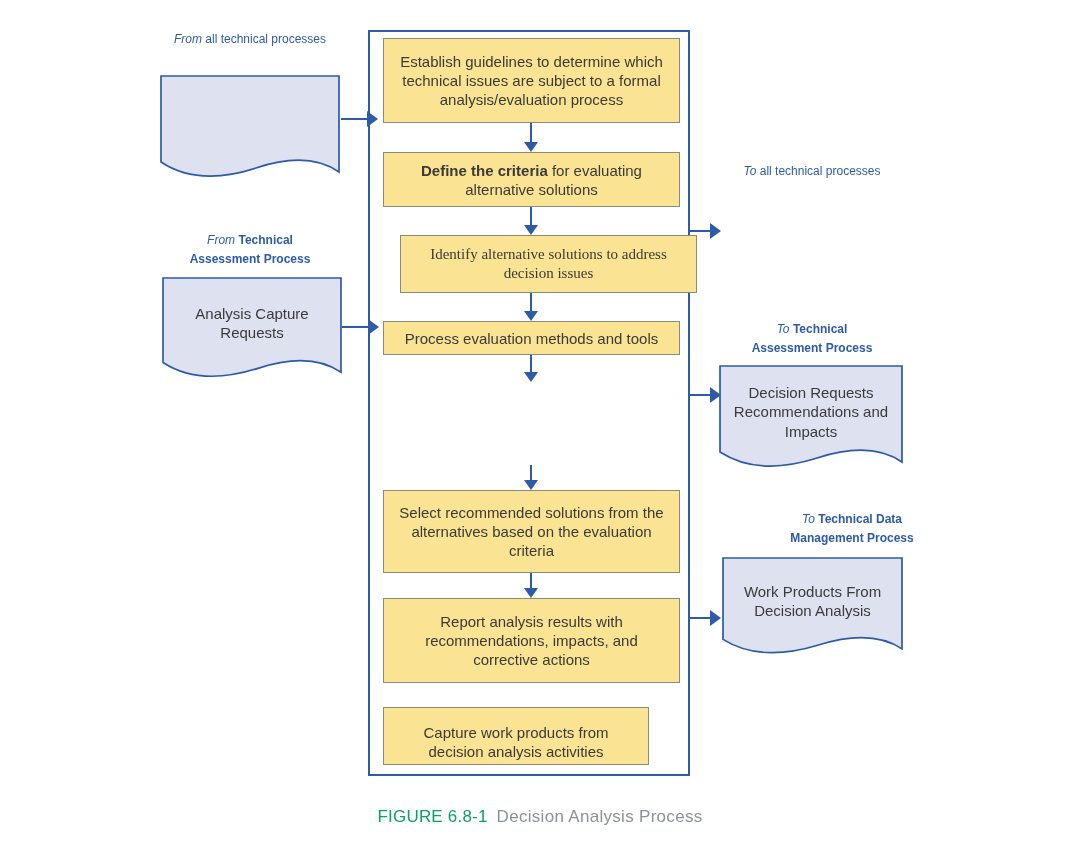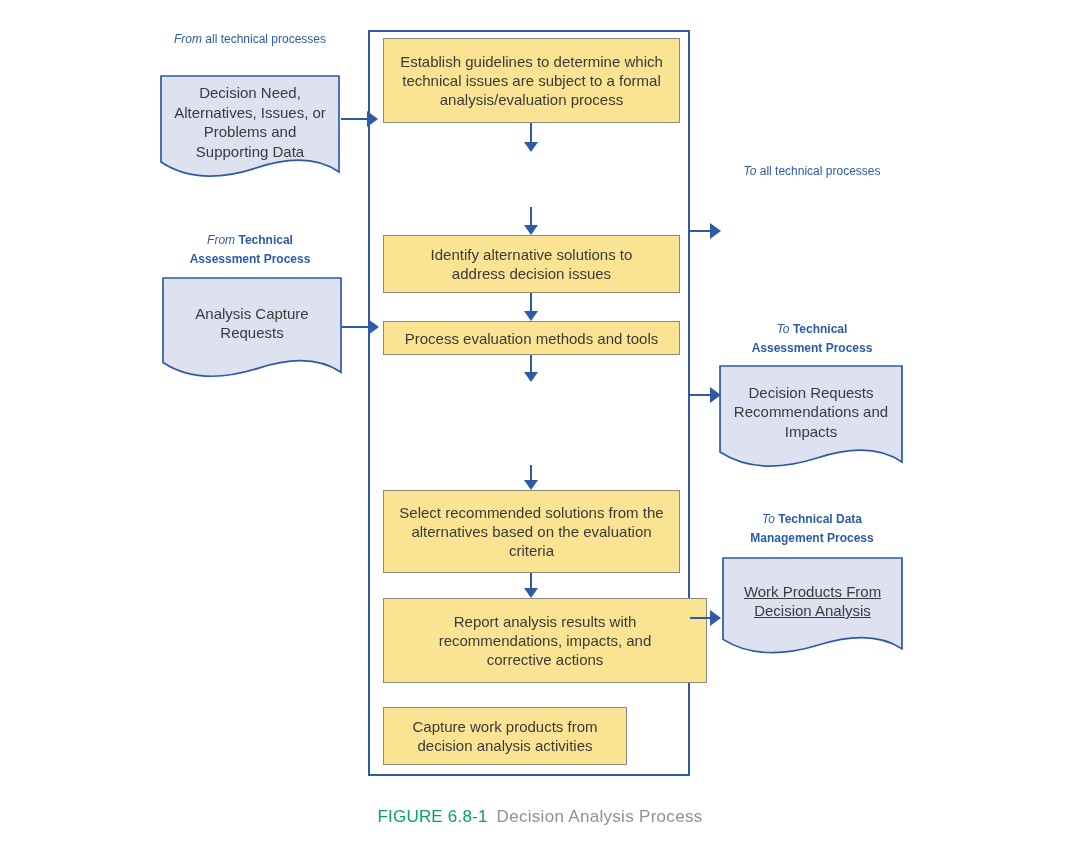--- a/index.html
+++ b/index.html
@@ -60,50 +60,50 @@
 
   <div class="frame" style="left:368px;top:30px;width:322px;height:746px;"></div>
 
   <div class="flow-label" style="left:160px;top:30px;width:180px;"><span class="i">From</span><span> all technical processes</span></div>
   <div class="flow-label" style="left:150px;top:231px;width:200px;"><span class="i">From </span><span class="b">Technical</span><br><span class="b">Assessment Process</span></div>
 
   <div class="doc" style="left:160px;top:75px;width:180px;height:112px;">
     <svg viewBox="0 0 180 112" preserveAspectRatio="none">
       <path d="M1,1 H179 V97 C156,81 126,83 96,93 C62,104 28,105 1,87 Z"></path>
     </svg>
-    <div class="doc-text">
-      <span class="txt" style="max-width:172px;">Decision Need, Alternatives, Issues, or Problems and Supporting Data</span>
-    </div>
   </div>
 
   <div class="doc" style="left:162px;top:277px;width:180px;height:110px;">
     <svg viewBox="0 0 180 112" preserveAspectRatio="none">
       <path d="M1,1 H179 V97 C156,81 126,83 96,93 C62,104 28,105 1,87 Z"></path>
     </svg>
     <div class="doc-text">
       <span class="txt" style="max-width:132px;">Analysis Capture Requests</span>
     </div>
   </div>
 
   <div class="pbox" style="left:383px;top:38px;width:297px;height:85px;">
     <span class="txt" style="max-width:284px;"><span>Establish guidelines to determine which technical issues are subject to a formal analysis/evaluation process</span></span>
   </div>
-  <div class="pbox" style="left:383px;top:235px;width:297px;height:58px;">
+  <div class="pbox" style="left:383px;top:152px;width:297px;height:55px;">
+    <span class="txt" style="max-width:252px;"><span class="b">Define the criteria</span><span> for evaluating alternative solutions</span></span>
+  </div>
+  <div class="pbox" style="left:400px;top:235px;width:297px;height:58px;font-family:Liberation Serif, serif;">
     <span class="txt" style="max-width:252px;"><span>Identify alternative solutions to address decision issues</span></span>
   </div>
   <div class="pbox" style="left:383px;top:321px;width:297px;height:34px;">
     <span class="txt"><span>Process evaluation methods and tools</span></span>
   </div>
   <div class="pbox" style="left:383px;top:490px;width:297px;height:83px;">
     <span class="txt" style="max-width:266px;"><span>Select recommended solutions from the alternatives based on the evaluation criteria</span></span>
   </div>
-  <div class="pbox" style="left:383px;top:598px;width:324px;height:85px;">
+  <div class="pbox" style="left:383px;top:598px;width:297px;height:85px;">
     <span class="txt" style="max-width:248px;"><span>Report analysis results with recommendations, impacts, and corrective actions</span></span>
   </div>
-  <div class="pbox" style="left:383px;top:707px;width:244px;height:58px;">
+  <div class="pbox" style="left:383px;top:707px;width:266px;height:58px;align-items:flex-end;">
     <span class="txt" style="max-width:242px;"><span>Capture work products from decision analysis activities</span></span>
   </div>
 
   <div class="varrow" style="left:523.5px;top:123px;height:29px;">
     <span class="stem"></span>
       <span class="head"></span>
   </div>
   <div class="varrow" style="left:523.5px;top:207px;height:28px;">
     <span class="stem"></span>
       <span class="head"></span>
@@ -142,38 +142,38 @@
     <span class="stem"></span>
       <span class="head"></span>
   </div>
   <div class="harrow" style="left:690px;top:610px;width:31px;">
     <span class="stem"></span>
       <span class="head"></span>
   </div>
 
   <div class="flow-label" style="left:707px;top:162px;width:210px;"><span class="i">To</span><span> all technical processes</span></div>
   <div class="flow-label" style="left:712px;top:320px;width:200px;"><span class="i">To </span><span class="b">Technical</span><br><span class="b">Assessment Process</span></div>
-  <div class="flow-label" style="left:712px;top:510px;width:200px;"><span class="i">To </span><span class="b">Technical Data</span><br><span class="b">Management Process</span></div>
+  <div class="flow-label" style="left:752px;top:510px;width:200px;"><span class="i">To </span><span class="b">Technical Data</span><br><span class="b">Management Process</span></div>
 
 
   <div class="doc" style="left:719px;top:365px;width:184px;height:112px;">
     <svg viewBox="0 0 180 112" preserveAspectRatio="none">
       <path d="M1,1 H179 V97 C156,81 126,83 96,93 C62,104 28,105 1,87 Z"></path>
     </svg>
     <div class="doc-text">
       <span class="txt" style="max-width:162px;">Decision Requests Recommendations and Impacts</span>
     </div>
   </div>
 
   <div class="doc" style="left:722px;top:557px;width:181px;height:106px;">
     <svg viewBox="0 0 180 112" preserveAspectRatio="none">
       <path d="M1,1 H179 V97 C156,81 126,83 96,93 C62,104 28,105 1,87 Z"></path>
     </svg>
     <div class="doc-text">
-      <span class="txt" style="max-width:152px;text-decoration:underline;">Work Products From Decision Analysis</span>
+      <span class="txt" style="max-width:152px;">Work Products From Decision Analysis</span>
     </div>
   </div>
 
   <div class="caption">
     <span class="fig">FIGURE 6.8-1</span><span class="cap-title">Decision Analysis Process</span>
   </div>
 
 </div>
 
 </body></html>

